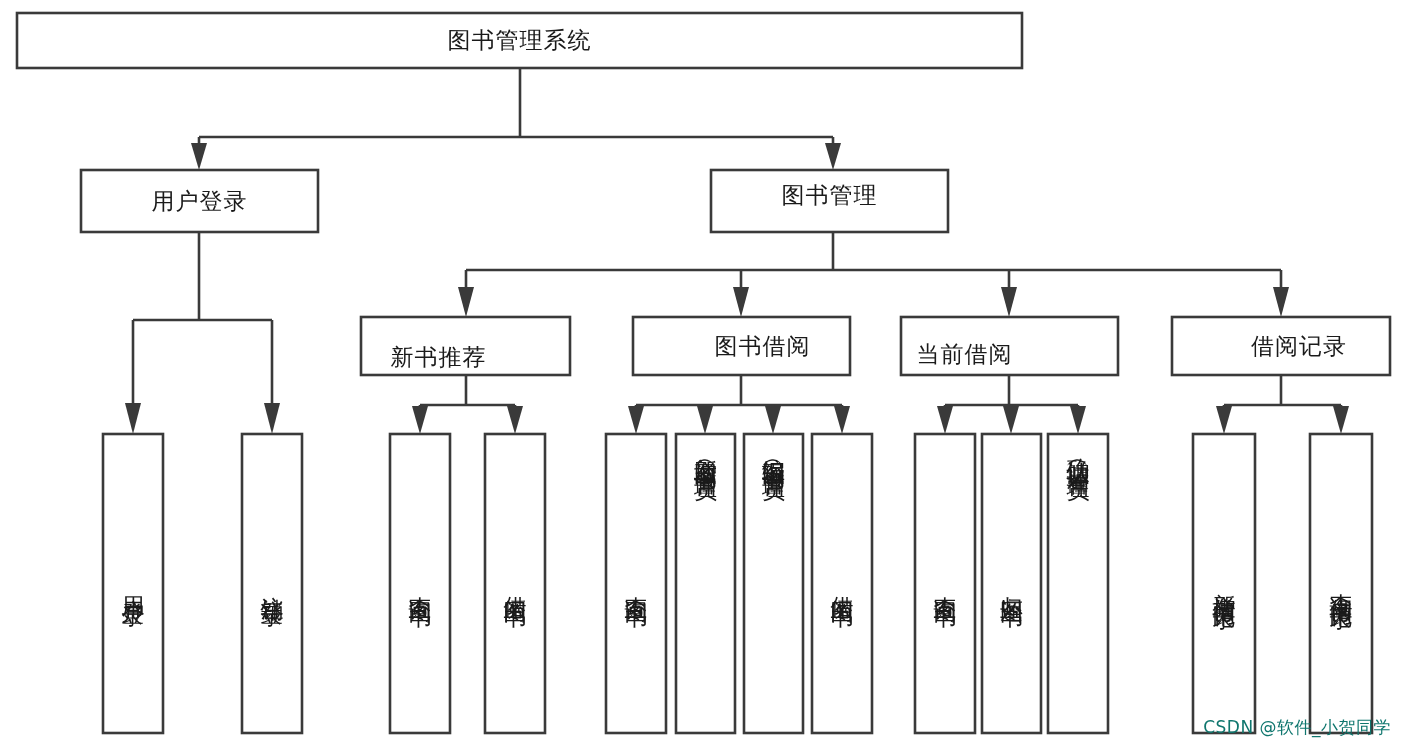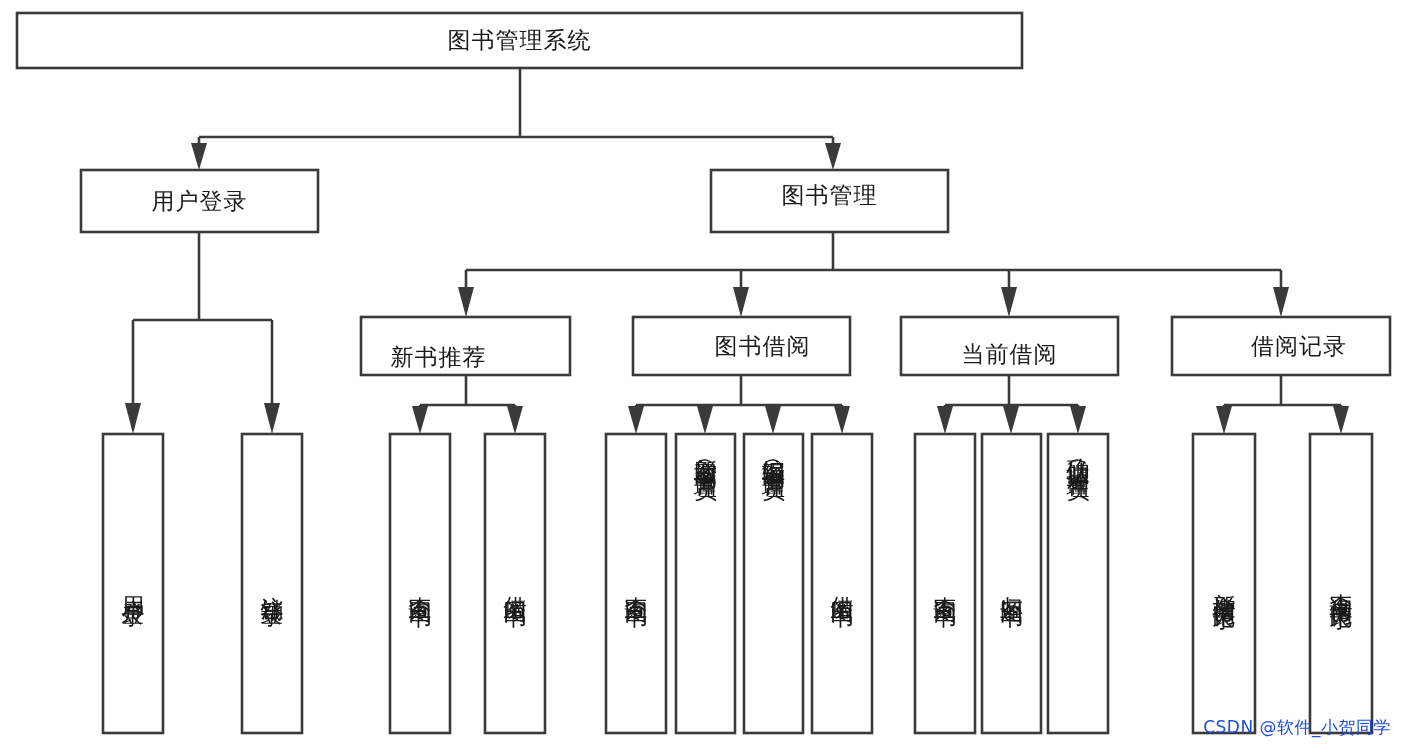--- a/index.html
+++ b/index.html
@@ -72,21 +72,21 @@
     color: #1a1a1a;
     white-space: nowrap;
     letter-spacing: 1px;
   }
   #watermark {
     position: absolute;
     right: 14px;
     bottom: 8px;
     font-family: "DejaVu Sans", "Liberation Sans", sans-serif;
     font-size: 17px;
-    color: #1d4ed8;
+    color: #0f766e;
     letter-spacing: 0.5px;
     white-space: nowrap;
     pointer-events: none;
   }
 </style>
 </head>
 <body>
 
 <div id="diagram-root">
 
@@ -208,21 +208,21 @@
   </div>
 
   <div class="hlabel-wrap" style="left:340px; top:317px; width:197px; height:58px;margin-top:11px;">
     <span class="hlabel-text">新书推荐</span>
   </div>
 
   <div class="hlabel-wrap" style="left:633px; top:317px; width:259px; height:58px;">
     <span class="hlabel-text">图书借阅</span>
   </div>
 
-  <div class="hlabel-wrap" style="left:901px; top:317px; width:217px; height:74px;">
+  <div class="hlabel-wrap" style="left:856px; top:317px; width:217px; height:74px;">
     <span class="hlabel-text">当前借阅</span>
   </div>
 
   <div class="hlabel-wrap" style="left:1172px; top:317px; width:254px; height:58px;">
     <span class="hlabel-text">借阅记录</span>
   </div>
 
   <div class="vlabel-wrap" style="left:103px; top:434px; width:60px; height:299px;">
     <span class="vlabel-text">用户登录</span>
   </div>

